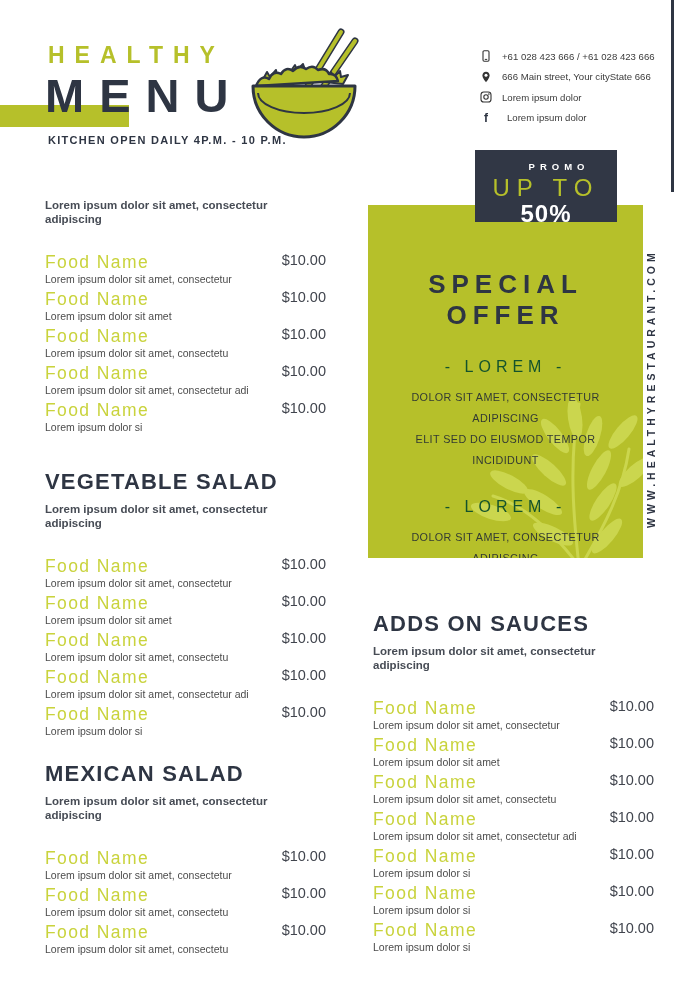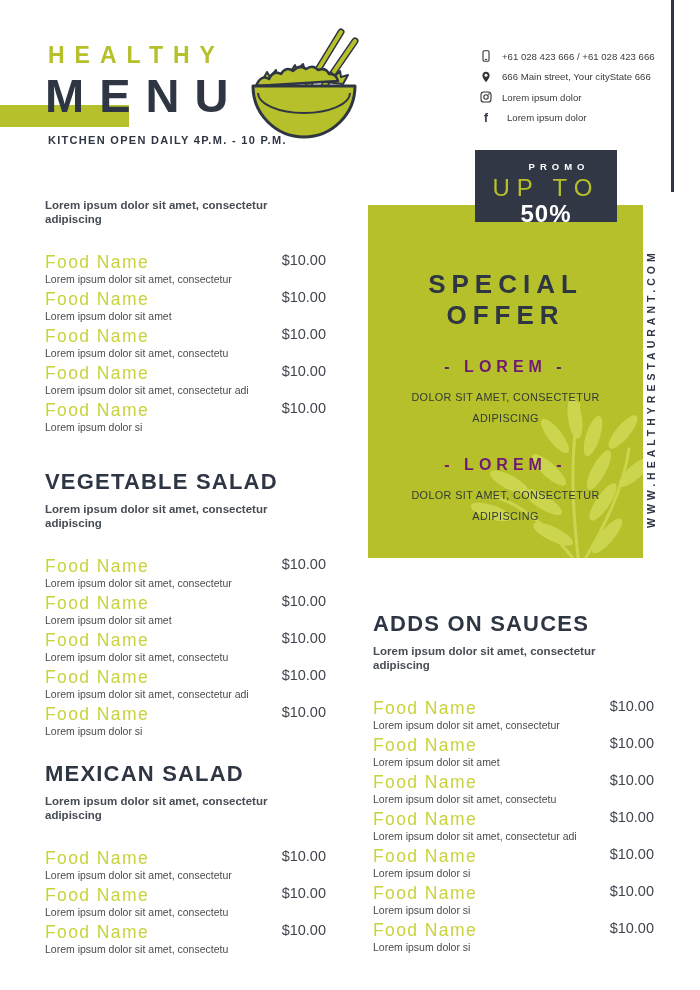--- a/index.html
+++ b/index.html
@@ -49,21 +49,21 @@
   .promo-label { font-size:9.5px; letter-spacing:5px; font-weight:600; color:#fff; padding-left:26px; }
   .promo-upto  { font-size:24px; letter-spacing:7px; font-weight:400; color:#b6c02a; margin-top:2px; }
   .promo-value { font-size:24px; font-weight:800; line-height:0.95; margin-top:1px; letter-spacing:1px; }
   
   .special {
     position:absolute; left:368px; top:205px; width:275px; height:353px;
     background:#b6c02a; overflow:hidden; text-align:center; z-index:1;
     padding:64px 16px 0;
   }
   .offer-title { font-size:26px; font-weight:700; letter-spacing:6px; color:#2e3543; position:relative; z-index:2; }
-  .offer-head  { font-size:16px; font-weight:700; letter-spacing:5px; color:#701a75; margin-top:27px; position:relative; z-index:2; }
+  .offer-head  { font-size:16px; font-weight:400; letter-spacing:5px; color:#14532d; margin-top:27px; position:relative; z-index:2; }
   .offer-body  { font-size:10.8px; letter-spacing:0.4px; color:#333a33; margin-top:11px; line-height:21px; position:relative; z-index:2; }
   .offer-body span { display:block; }
   .leaf-art { position:absolute; right:-8px; bottom:-6px; z-index:0; }
   
   .menu-section { position:absolute; width:281px; }
   .sec-green    { left:45px;  top:190px; }
   .sec-veg      { left:45px;  top:470px; }
   .sec-mex      { left:45px;  top:762px; }
   .sec-sauces   { left:373px; top:612px; }
   .menu-section h2 {
@@ -173,20 +173,21 @@
         <ellipse rx="7" ry="21" transform="translate(172,58) rotate(40)"></ellipse>
         <ellipse rx="7" ry="21" transform="translate(184,98) rotate(48)"></ellipse>
         <ellipse rx="7" ry="22" transform="translate(102,160) rotate(-64)"></ellipse>
         <ellipse rx="7" ry="22" transform="translate(156,162) rotate(40)"></ellipse>
       </g>
     </svg>
     <div class="offer-title">SPECIAL OFFER</div>
     <div class="offer-head">- LOREM -</div>
     <div class="offer-body">
       <span>DOLOR SIT AMET, CONSECTETUR ADIPISCING</span>
+      <span>ELIT SED DO EIUSMOD TEMPOR INCIDIDUNT</span>
     </div>
     <div class="offer-head">- LOREM -</div>
     <div class="offer-body">
       <span>DOLOR SIT AMET, CONSECTETUR ADIPISCING</span>
 
     </div>
   </div>
 
   <section class="menu-section sec-green">
     <p class="section-sub">Lorem ipsum dolor sit amet, consectetur adipiscing</p>

